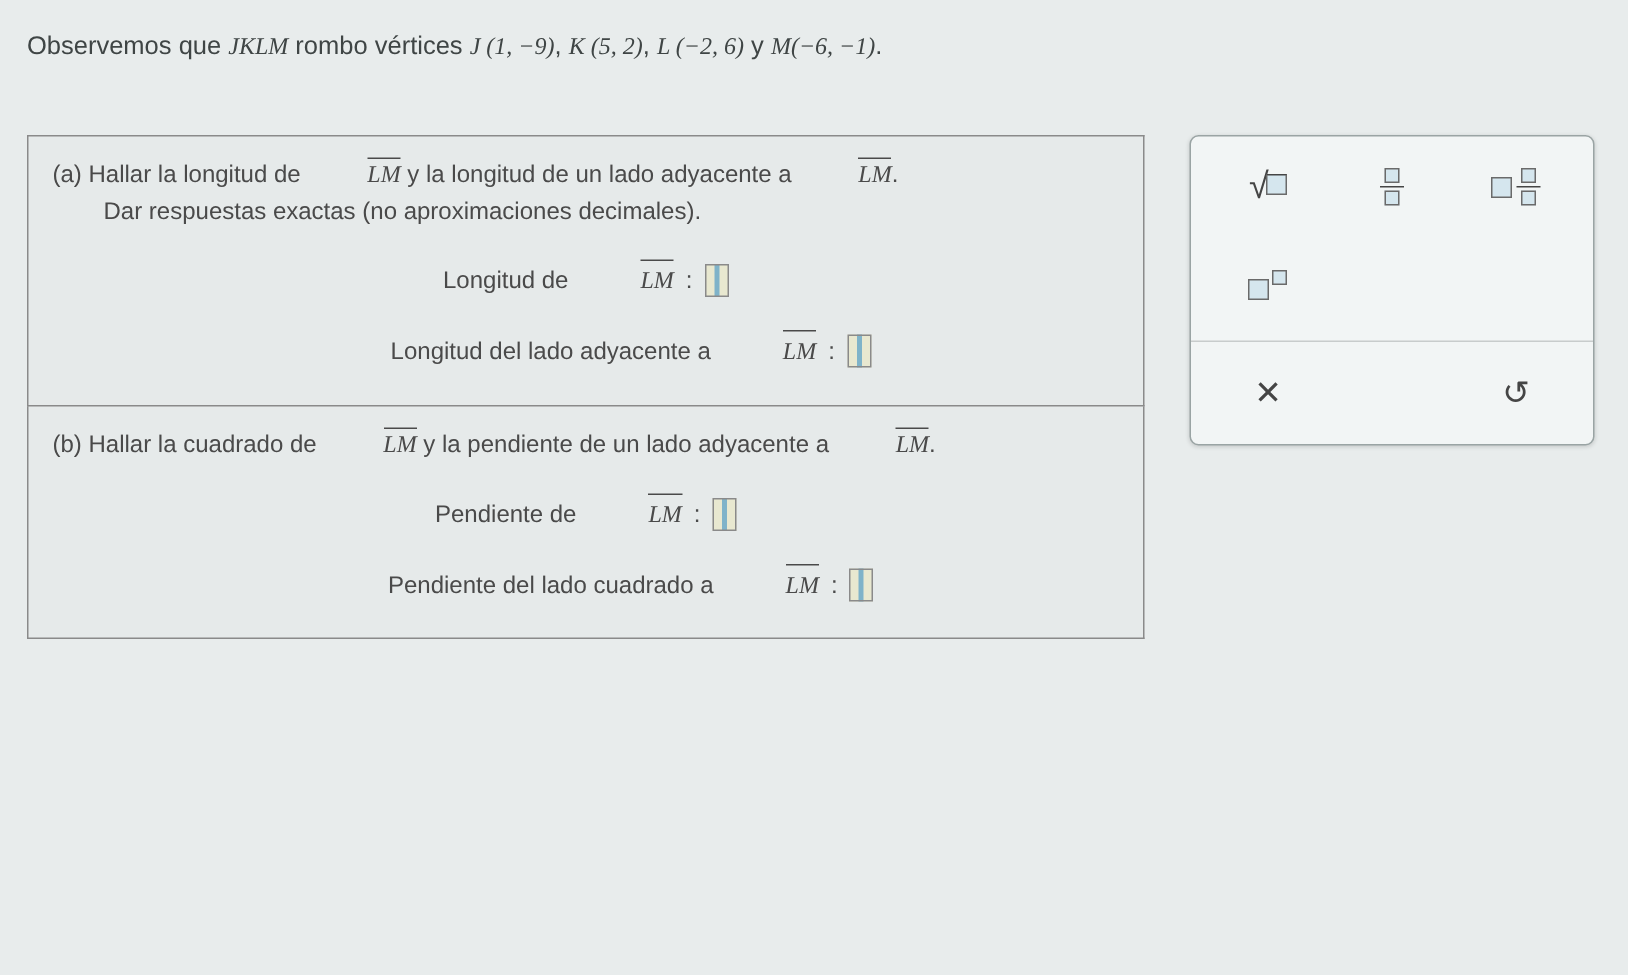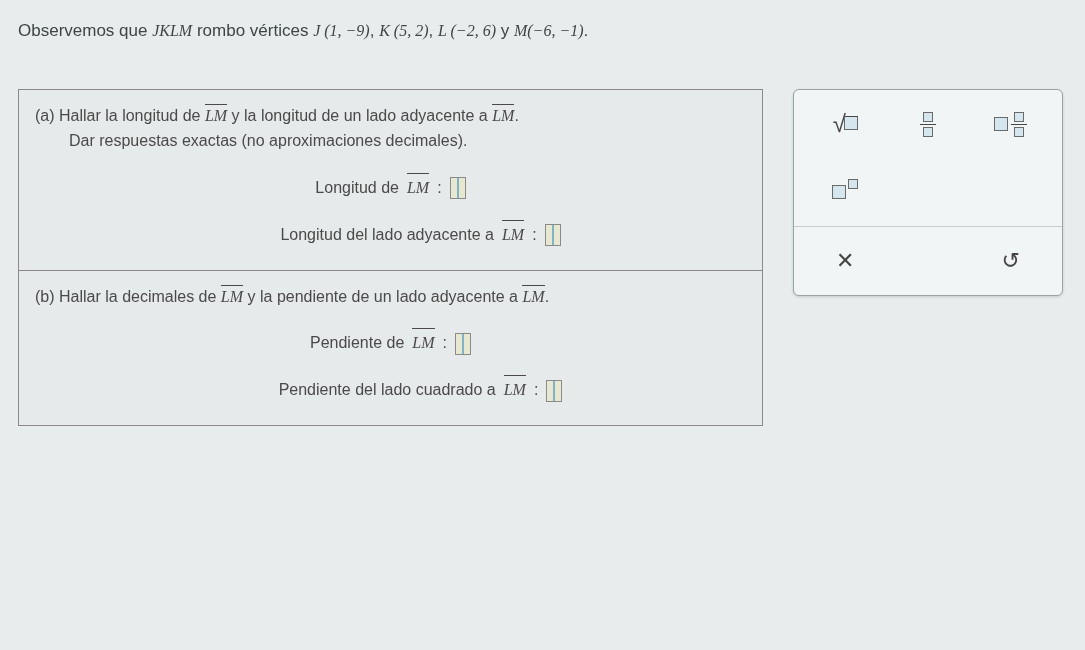--- a/index.html
+++ b/index.html
@@ -26,38 +26,38 @@
   border-collapse: collapse;
   background: #e6eaea;
 }
 .question-table td {
   border: 1px solid #8a8a8a;
   padding: 14px 16px;
   font-size: 16px;
 }
 .cell-content { line-height: 1.55; }
 .part-label { display: inline; }
-.lm { font-style: italic; font-family: Georgia, serif; position: relative; }
+.lm { font-style: italic; font-family: Georgia, serif; position: relative; margin-left: 40px; }
 .lm::before {
   content: "";
   position: absolute;
   top: -3px;
   left: 0;
   right: 0;
   height: 1px;
   background: #4a4a4a;
 }
 .answer-line {
   text-align: center;
   margin-top: 22px;
   margin-bottom: 8px;
   font-size: 16px;
   display: flex;
   justify-content: center;
-  align-items: center;
+  align-items: flex-start;
   gap: 8px;
 }
 .answer-line-left {
   text-align: left;
   padding-left: 60px;
 }
 .input-box {
   display: inline-block;
   width: 16px;
   height: 22px;
@@ -125,21 +125,21 @@
                 <span class="lm">LM</span>
                 <span>:</span>
           <span class="input-box"></span>
         </div>
       </div>
     </td>
         </tr>
     <tr>
           <td>
       <div class="cell-content">
-        <span class="part-label">(b)</span><span>  Hallar la decimales de </span><span class="lm">LM</span><span> y la pendiente de un lado adyacente a </span><span class="lm">LM</span><span>.</span>
+        <span class="part-label">(b)</span><span>  Hallar la cuadrado de </span><span class="lm">LM</span><span> y la pendiente de un lado adyacente a </span><span class="lm">LM</span><span>.</span>
         <div class="answer-line">
           <span>Pendiente de </span>
                 <span class="lm">LM</span>
                 <span>:</span>
           <span class="input-box"></span>
         </div>
         <div class="answer-line answer-line-left">
           <span>Pendiente del lado cuadrado a </span>
                 <span class="lm">LM</span>
                 <span>:</span>

